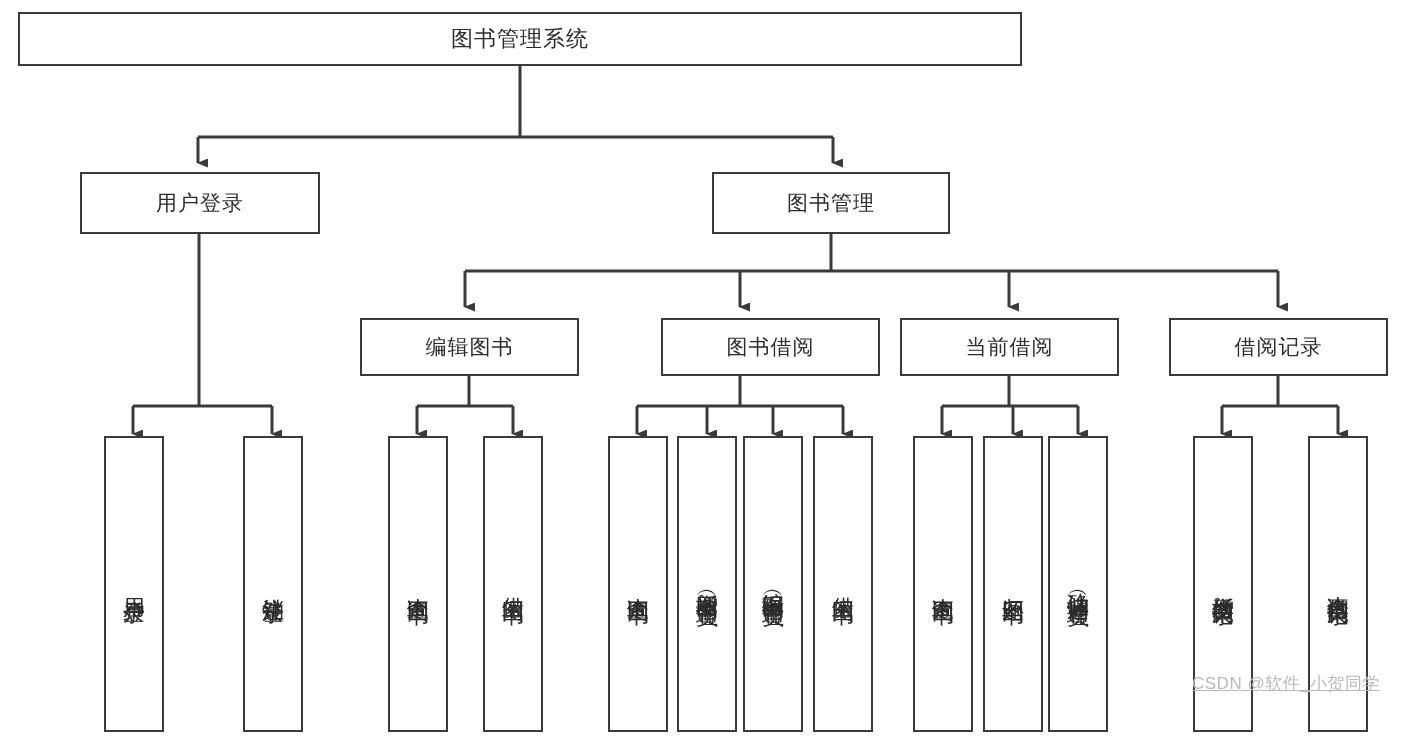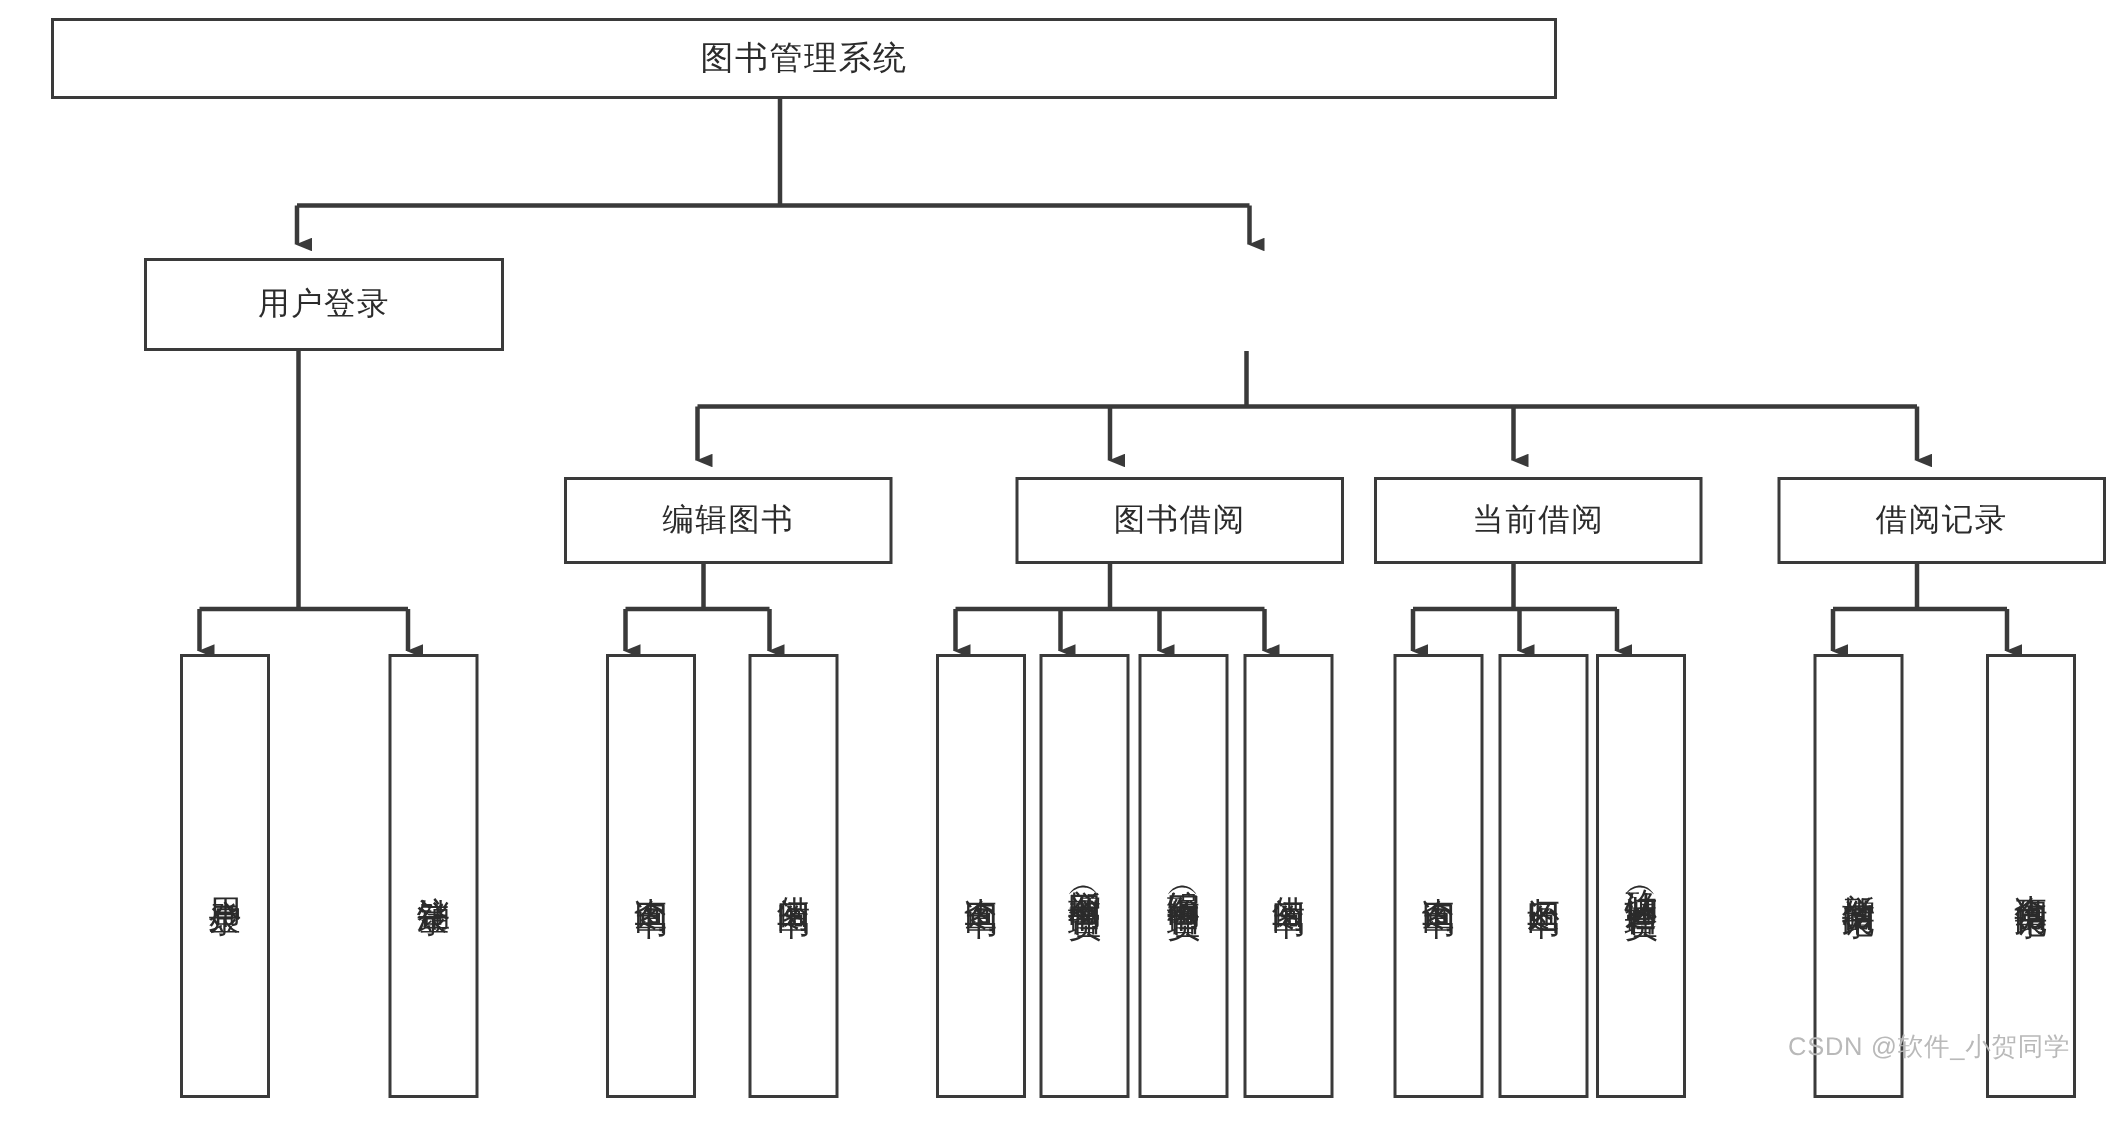--- a/index.html
+++ b/index.html
@@ -30,21 +30,20 @@
     position: absolute;
     box-sizing: border-box;
     background: #ffffff;
     border: 2px solid #3a3a3a;
     display: flex;
     align-items: center;
     justify-content: center;
     color: #2b2b2b;
     line-height: 1.18;
     text-align: center;
-    margin-left: 16px;
   }
   .node.horiz {
     font-size: 21px;
     letter-spacing: 1px;
   }
   .node.vert {
     writing-mode: vertical-rl;
     text-orientation: upright;
     font-size: 22px;
     letter-spacing: 2px;
@@ -125,20 +124,23 @@
     </g>
   </svg>
 
   <div class="node horiz root" style="left:18px; top:12px; width:1004px; height:54px;">
     <span class="lbl">图书管理系统</span>
   </div>
 
   <div class="node horiz" style="left:80px; top:172px; width:240px; height:62px;">
     <span class="lbl">用户登录</span>
   </div>
+  <div class="node horiz" style="left:712px; top:172px; width:238px; height:62px;">
+    <span class="lbl">图书管理</span>
+  </div>
 
   <div class="node horiz" style="left:360px; top:318px; width:219px; height:58px;">
     <span class="lbl">编辑图书</span>
   </div>
   <div class="node horiz" style="left:661px; top:318px; width:219px; height:58px;">
     <span class="lbl">图书借阅</span>
   </div>
   <div class="node horiz" style="left:900px; top:318px; width:219px; height:58px;">
     <span class="lbl">当前借阅</span>
   </div>
@@ -183,15 +185,15 @@
     <span class="lbl">确认归还（管理员）</span>
   </div>
 
   <div class="node vert" style="left:1193px; top:436px; width:60px; height:296px;">
     <span class="lbl">新增借阅记录</span>
   </div>
   <div class="node vert" style="left:1308px; top:436px; width:60px; height:296px;">
     <span class="lbl">查询借阅记录</span>
   </div>
 
-  <div class="watermark" style="left:1192px; top:686px;">CSDN @软件_小贺同学</div>
+  <div class="watermark" style="left:1192px; top:672px;text-decoration:underline;">CSDN @软件_小贺同学</div>
 
 </div>
 
 </body></html>

